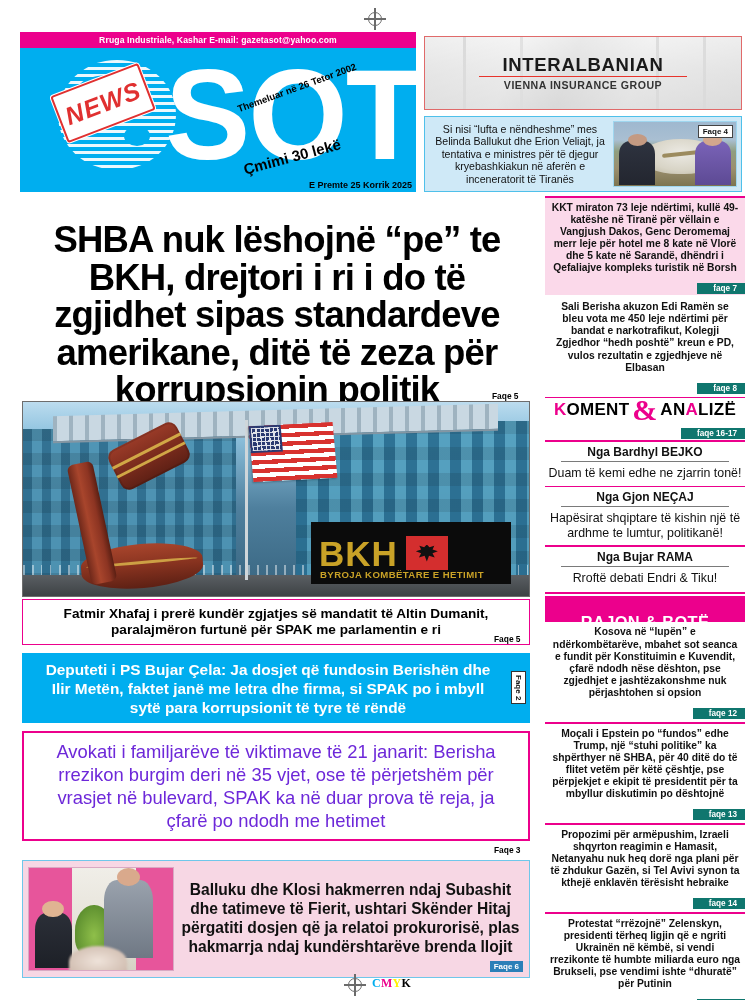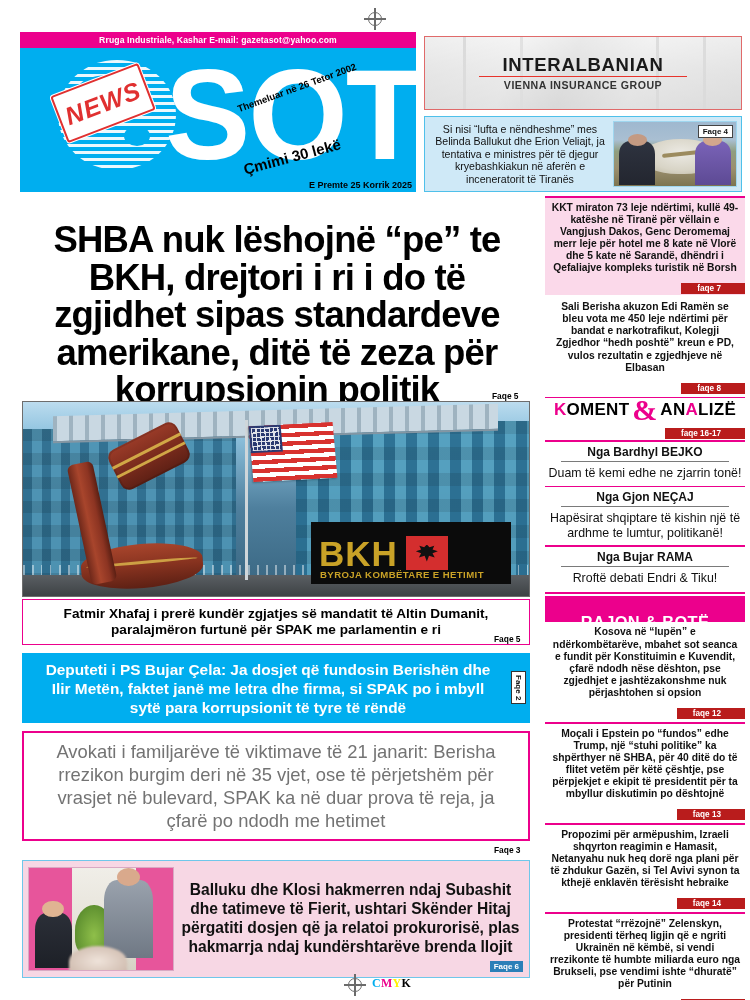--- a/index.html
+++ b/index.html
@@ -167,21 +167,21 @@
   .bluebox p{margin:12px;text-align:center;color:#fff;font-size:15.4px;line-height:19px;
     font-weight:bold;padding:0 24px 0 8px;}
   .vtab{position:absolute;right:4px;top:18px;background:#fff;border:1px solid #333;
     padding:3px 2px;font-size:8px;font-weight:bold;color:#111;
     writing-mode:vertical-rl;text-orientation:mixed;}
 
   
   .whitebox{position:absolute;left:22px;top:731px;width:508px;height:110px;
     border:2px solid #EC008C;box-sizing:border-box;background:#fff;
     display:flex;align-items:center;justify-content:center;}
-  .whitebox p{margin:0;text-align:center;font-size:18.4px;line-height:23px;color:#737373;padding:0 16px;}
+  .whitebox p{margin:0;text-align:center;font-size:18.4px;line-height:23px;color:#6d28d9;padding:0 16px;}
   .faqe3{position:absolute;left:494px;top:845px;font-size:8.4px;font-weight:bold;color:#000;}
 
   
   .pinkbox{position:absolute;left:22px;top:860px;width:508px;height:118px;
     background:#F7D7E4;border:1.6px solid #6FC7EA;box-sizing:border-box;
     display:flex;align-items:center;}
   .pinkbox .ph{position:relative;width:146px;height:104px;margin-left:5px;overflow:hidden;
     border:1px solid #d9a9c3;box-sizing:border-box;
     background:linear-gradient(to bottom,#f0eee8 0%,#e6e2d8 60%,#d6d0c4 100%);}
   .pinkbox .ph .bdl{position:absolute;left:0;top:0;width:30%;height:100%;background:#E7559B;}
@@ -206,22 +206,22 @@
 
   
   .sidebar{position:absolute;left:545px;top:196px;width:200px;height:790px;}
   .sb-item{position:relative;margin-bottom:2px;}
   .sb-item.pink{background:#FBD9EA;}
   .sb-item.white{background:#fff;}
   .sb-item .body{padding:4px 5px 3px;text-align:center;
     font-size:10.3px;line-height:12.1px;font-weight:bold;color:#111;}
   .sb-rule{height:1.6px;background:#EC008C;}
   .pgtag{text-align:right;}
-  .pgtag span{display:inline-block;background:#b91c1c;color:#fff;font-size:8.2px;
-    font-weight:bold;padding:1px 24px 1px 16px;}
+  .pgtag span{display:inline-block;background:#0f766e;color:#fff;font-size:8.2px;
+    font-weight:bold;padding:1px 8px 1px 16px;}
   .koment{position:relative;height:24px;display:flex;align-items:center;justify-content:center;gap:1px;}
   .koment .k1,.koment .k2{font-size:17px;font-weight:bold;letter-spacing:.3px;}
   .koment .amp{font-size:30px;font-weight:bold;color:#EC008C;line-height:1;
     font-family:"Liberation Serif",serif;margin:0 2px;}
   .o-pink{color:#EC008C;}
   .byline{text-align:center;font-size:12px;font-weight:bold;color:#111;padding:3px 0 2px;}
   .by-line-rule{height:1px;background:#7a7a7a;margin:0 16px;}
   .com-txt{text-align:center;font-size:12.4px;line-height:14.6px;color:#111;padding:4px 3px 5px;}
   .rajon{background:#EC008C;height:26px;display:flex;align-items:center;justify-content:center;}
   .rajon span{color:#ffffff;font-size:16.4px;font-weight:bold;letter-spacing:.4px;margin-top:26px;}

